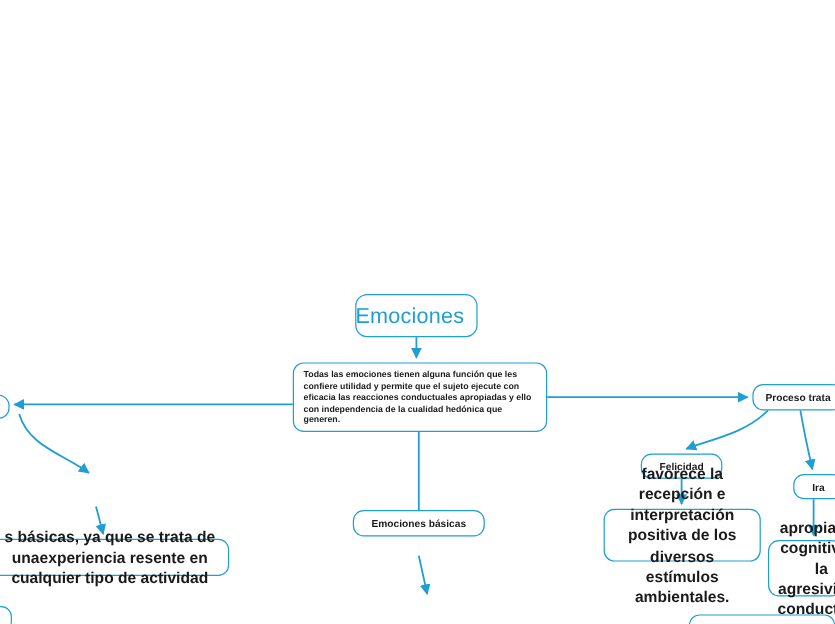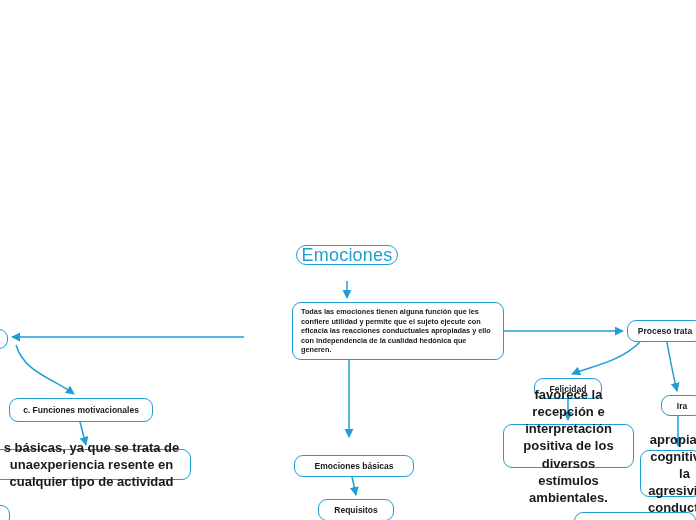--- a/index.html
+++ b/index.html
@@ -54,21 +54,20 @@
     font-size: 8.5px;
     font-weight: bold;
   }
   .node.para {
     font-size: 7.3px;
     font-weight: bold;
     line-height: 1.32;
     text-align: left;
     justify-content: flex-start;
     padding: 6px 8px;
-    margin-left: 48px;
   }
   .node.para span {
     display: block;
     width: 100%;
   }
   .node.small {
     font-size: 13px;
     font-weight: bold;
     line-height: 1.32;
     text-align: center;
@@ -104,47 +103,41 @@
 
     <path d="M640,342 C620,362 592,366 572,374" stroke="#1f9ed4" stroke-width="1.5" fill="none" marker-end="url(#arrow)"></path>
 
     <path d="M568,399 L568,420" stroke="#1f9ed4" stroke-width="1.5" fill="none" marker-end="url(#arrow)"></path>
 
     <path d="M667,342 C670,360 674,378 677,391" stroke="#1f9ed4" stroke-width="1.5" fill="none" marker-end="url(#arrow)"></path>
 
     <path d="M678,416 L678,446" stroke="#1f9ed4" stroke-width="1.5" fill="none" marker-end="url(#arrow)"></path>
   </svg>
 
-  <div class="node root" style="left:296px; top:245px; width:102px; height:20px;">
+  <div class="node root" style="left:296px; top:245px; width:102px; height:36px;justify-content:flex-end;">
     <span>Emociones</span>
   </div>
 
   <div class="node para" style="left:244px; top:302px; width:212px; height:58px;">
     <span>Todas las emociones tienen alguna función que les confiere utilidad y permite que el sujeto ejecute con eficacia las reacciones conductuales apropiadas y ello con independencia de la cualidad hedónica que generen.</span>
   </div>
 
   <div class="node title" style="left:627px; top:320px; width:76px; height:22px;">
     <span>Proceso trata</span>
   </div>
 
-  <div class="node title" style="left:9px; top:398px; width:144px; height:24px;">
-    <span>c. Funciones motivacionales</span>
-  </div>
 
   <div class="node small" style="left:-8px; top:449px; width:199px; height:31px;">
     <span>s básicas, ya que se trata de unaexperiencia resente en cualquier tipo de actividad</span>
   </div>
 
-  <div class="node title" style="left:294px; top:455px; width:120px; height:22px;">
+  <div class="node title" style="left:294px; top:425px; width:110px; height:22px;">
     <span>Emociones básicas</span>
   </div>
 
-  <div class="node title" style="left:318px; top:499px; width:76px; height:22px;">
-    <span>Requisitos</span>
-  </div>
 
   <div class="node title" style="left:534px; top:378px; width:68px; height:21px;">
     <span>Felicidad</span>
   </div>
 
   <div class="node small" style="left:503px; top:424px; width:131px; height:44px;">
     <span>favorece la recepción e interpretación positiva de los diversos estímulos ambientales.</span>
   </div>
 
   <div class="node title" style="left:661px; top:395px; width:42px; height:21px;">

